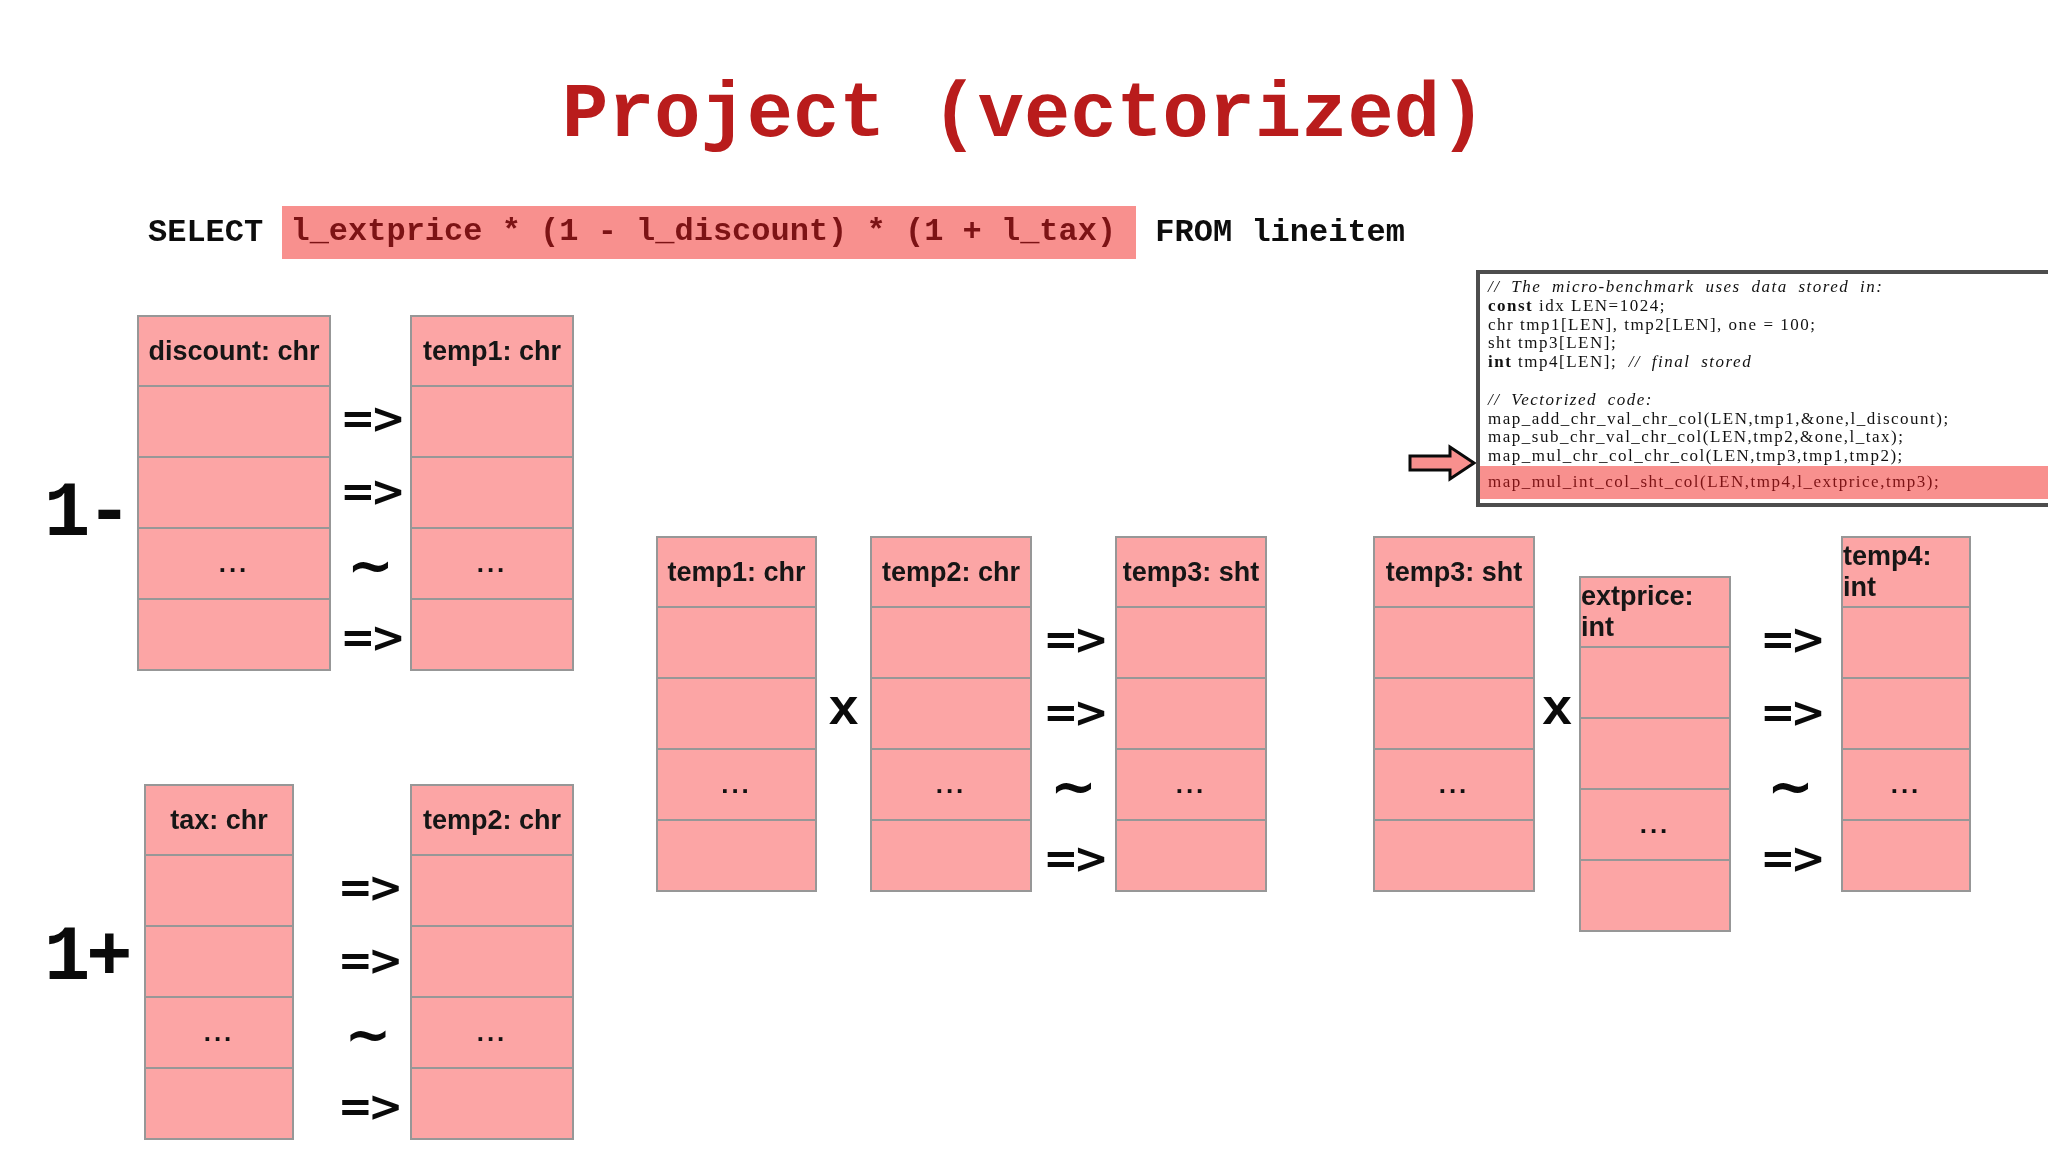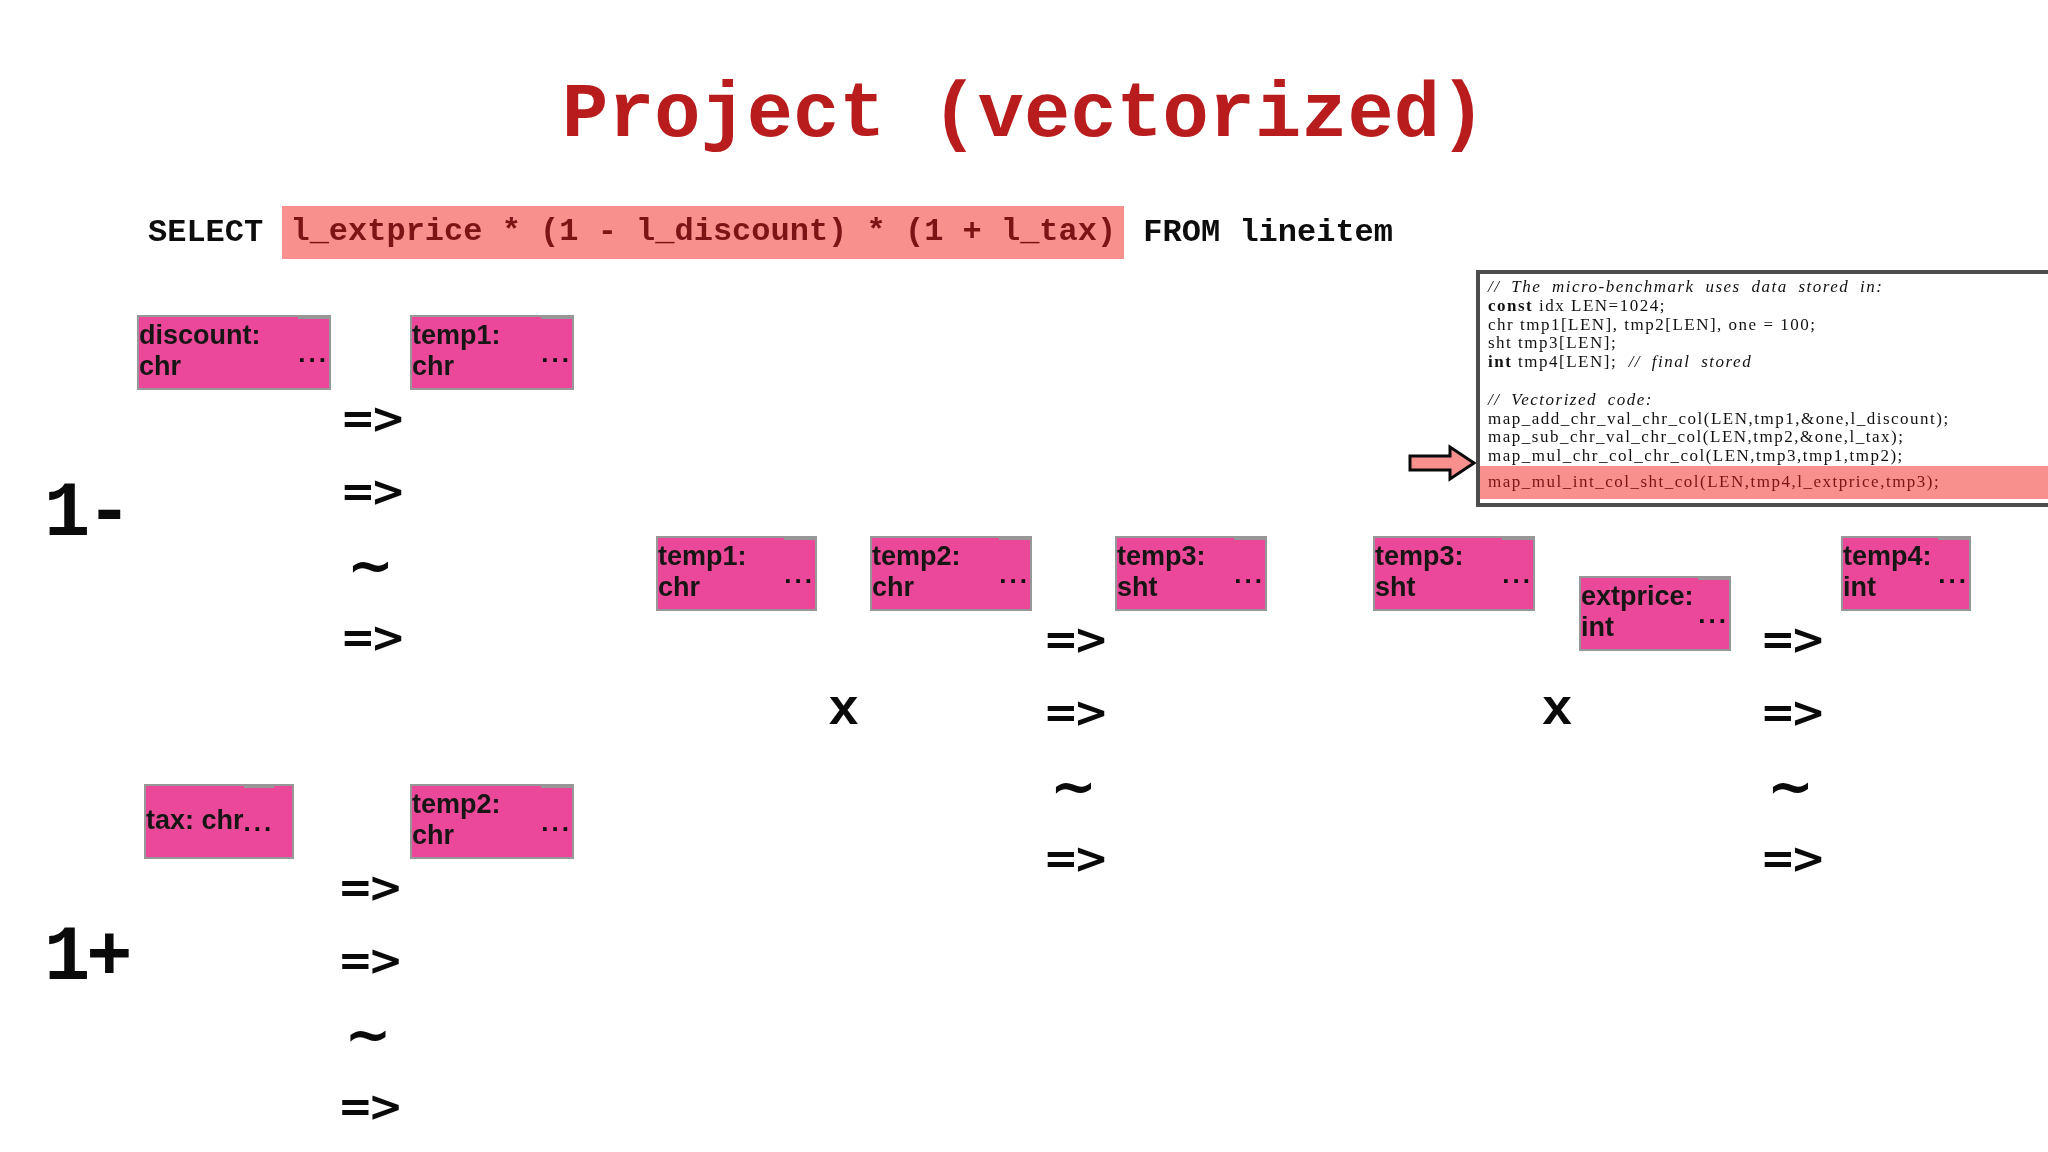--- a/index.html
+++ b/index.html
@@ -19,40 +19,40 @@
   }
   
   .sqlrow {
     position:absolute; left:148px; top:200px; height:64px;
     display:flex; align-items:center;
     font-family:"Liberation Mono", monospace;
     font-weight:bold; font-size:32px; white-space:pre;
   }
   .sqlrow .hl {
     display:inline-block; background:#F8908E; color:#7C1315;
-    padding:7px 8px 9px 8px;
+    padding:7px 20px 9px 8px;
   }
   
   .codebox {
     position:absolute; left:1476px; top:270px; width:632px;
     box-sizing:border-box; border:4px solid #4d4d4d; background:#ffffff;
     padding:4px 8px; font-family:"Liberation Serif", serif;
     font-size:17px; line-height:18.8px; letter-spacing:1.5px;
     color:#111;
   }
   .cl { white-space:pre; }
   .cl .kw { font-weight:bold; }
   .cmt { font-style:italic; word-spacing:5px; }
   .hl-line { background:#F8908E; color:#7C1315; margin:0 -8px; padding:7px 8px; }
   .code-arrow { position:absolute; left:1408px; top:444px; }
   
   .tbl {
     position:absolute; box-sizing:border-box;
-    border:2px solid #979797; background:#ec4899;
-    display:flex; flex-direction:row;
+    border:2px solid #979797; background:#fca5a5;
+    display:flex; flex-direction:column;
   }
   .tbl .hd {
     height:68px; display:flex; align-items:center; justify-content:center;
     font-weight:bold; font-size:27px; color:#161616;
   }
   .tbl .cell {
     height:69px; border-top:2px solid #979797;
     display:flex; align-items:center; justify-content:center;
     font-weight:bold; font-size:26px; letter-spacing:3px; color:#111;
   }

